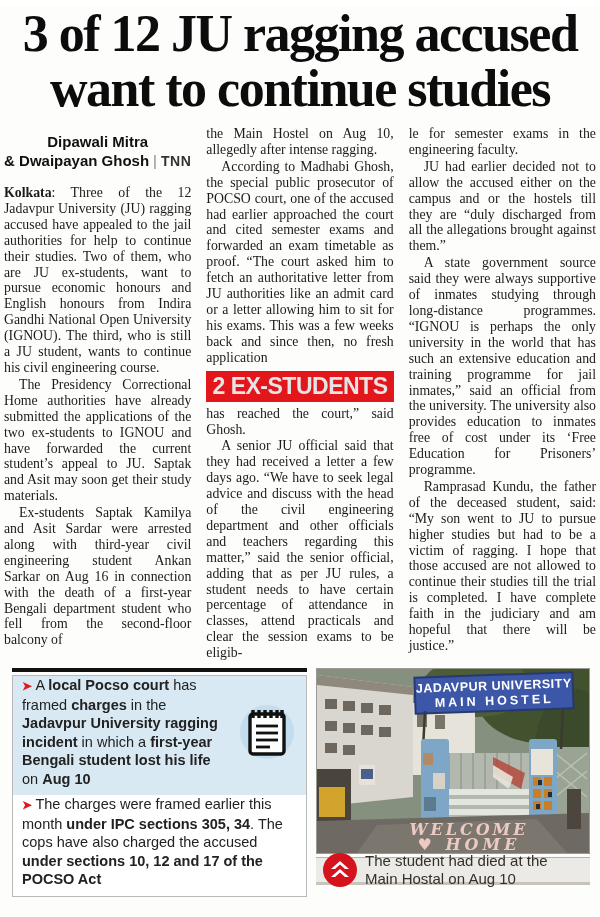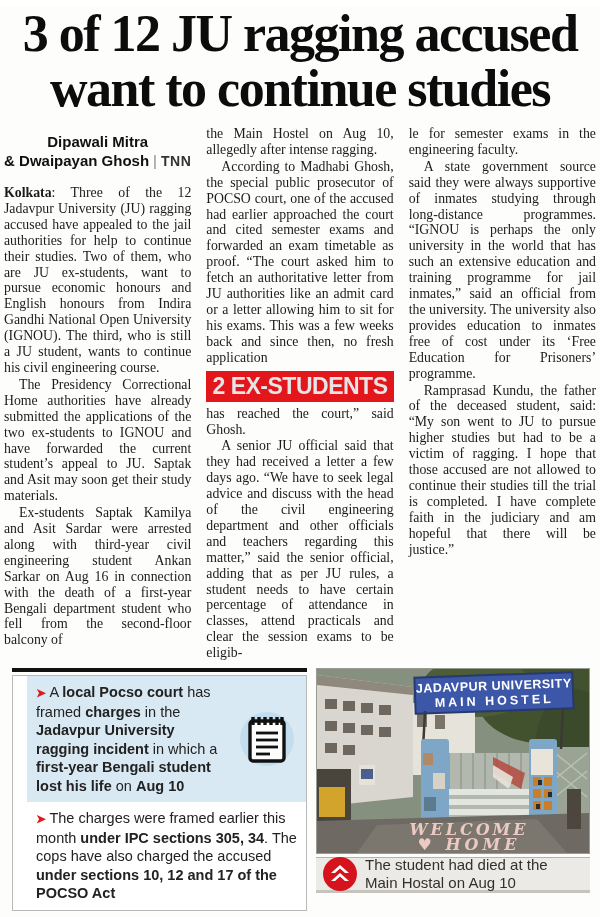--- a/index.html
+++ b/index.html
@@ -45,33 +45,33 @@
   .infobox-wrap{width:295px;flex:none;}
   .topbar{height:4px;background:#111;margin-bottom:3px;}
   .infobox-title{
     font-family:"Liberation Sans",sans-serif;font-weight:bold;
     font-size:23px;letter-spacing:-0.8px;color:#e0161d;
     line-height:26px;margin:1px 0 3px 1px;
   }
   .infobox{border:1px solid #b9b9b9;background:#fff;}
   .bullet{
     font-family:"Liberation Sans",sans-serif;font-size:14.5px;line-height:18.5px;
-    color:#222;padding:7px 8px 7px 9px;display:flex;gap:6px;margin-left:14px;
+    color:#222;padding:0 8px 7px 9px;display:flex;gap:6px;
   }
   .bullet.blue{background:#d9e9f3;}
   .bullet .btext{flex:1;}
   .arrow{color:#e3161c;font-size:12px;font-weight:bold;}
   .note-icon{flex:none;width:62px;display:flex;align-items:center;justify-content:center;}
 
   .photo-wrap{flex:1;display:flex;flex-direction:column;}
   .photo{width:272px;height:184px;display:block;border:1px solid #9a9a92;}
   .caption{
     margin-top:3px;background:#eceae6;border-top:1px solid #b5b1ab;
     border-bottom:3px solid #c7c3bd;display:flex;align-items:center;
-    gap:8px;padding:5px 7px;height:36px;box-sizing:border-box;
+    gap:8px;padding:5px 7px;height:28px;box-sizing:border-box;
   }
   .caption .cap-text{
     font-family:"Liberation Sans",sans-serif;font-size:15px;line-height:18px;color:#33302c;
   }
   .logo-circle{flex:none;width:34px;height:34px;}
 </style>
 </head>
 <body>
 
 <div class="page">
@@ -93,20 +93,21 @@
     <div class="col">
       <p class="noindent">the Main Hostel on Aug 10, allegedly after intense ragging.</p>
       <p>According to Madhabi Ghosh, the special public prosecutor of POCSO court, one of the accused had earlier approached the court and cited semester exams and forwarded an exam timetable as proof. “The court asked him to fetch an authoritative letter from JU authorities like an admit card or a letter allowing him to sit for his exams. This was a few weeks back and since then, no fresh application</p>
       <div class="banner">2 EX-STUDENTS</div>
       <p class="noindent">has reached the court,” said Ghosh.</p>
       <p>A senior JU official said that they had received a letter a few days ago. “We have to seek legal advice and discuss with the head of the civil engineering department and other officials and teachers regarding this matter,” said the senior official, adding that as per JU rules, a student needs to have certain percentage of attendance in classes, attend practicals and clear the session exams to be eligib-</p>
     </div>
 
     <div class="col">
       <p class="noindent">le for semester exams in the engineering faculty.</p>
+      <p>JU had earlier decided not to allow the accused either on the campus and or the hostels till they are “duly discharged from all the allegations brought against them.”</p>
       <p>A state government source said they were always supportive of inmates studying through long-distance programmes. “IGNOU is perhaps the only university in the world that has such an extensive education and training programme for jail inmates,” said an official from the university. The university also provides education to inmates free of cost under its ‘Free Education for Prisoners’ programme.</p>
       <p>Ramprasad Kundu, the father of the deceased student, said: “My son went to JU to pursue higher studies but had to be a victim of ragging. I hope that those accused are not allowed to continue their studies till the trial is completed. I have complete faith in the judiciary and am hopeful that there will be justice.”</p>
     </div>
 
   </div>
 
   <div class="bottom">
 
     <div class="infobox-wrap">
       <div class="topbar"></div>

